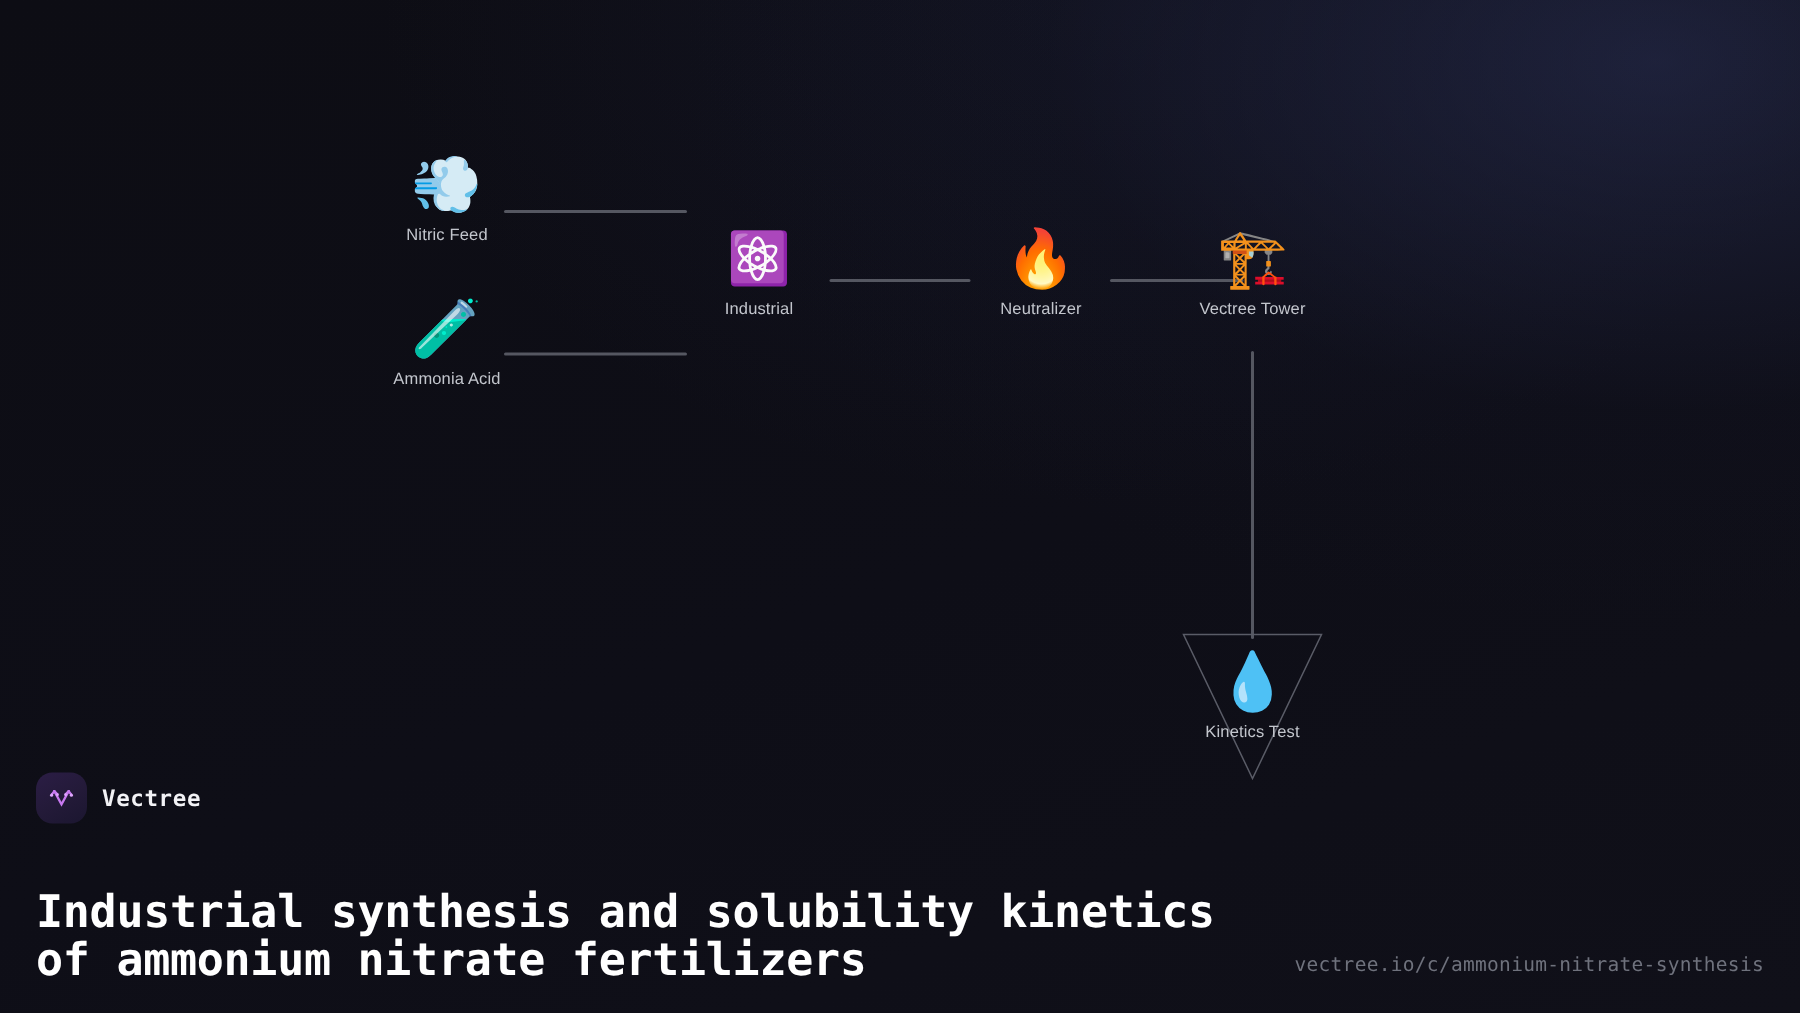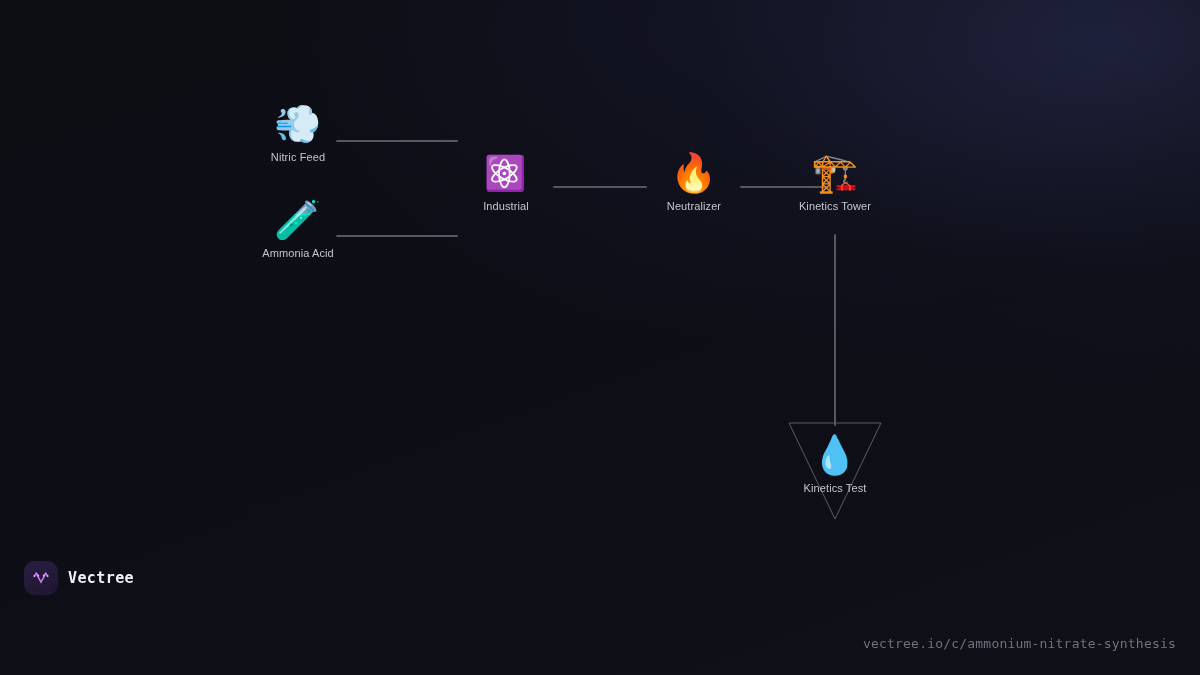--- a/index.html
+++ b/index.html
@@ -86,21 +86,21 @@
   
   #footer {
     position: absolute;
     left: 0;
     right: 0;
     bottom: 0;
     height: 160px;
     padding: 0 24px 18px 24px;
     display: flex;
     flex-direction: column;
-    justify-content: center;
+    justify-content: space-between;
   }
 
   #brand-row {
     display: flex;
     align-items: center;
     gap: 10px;
     margin-bottom: 16px;
   }
 
   #brand-logo {
@@ -179,21 +179,21 @@
     <span class="node-label">Industrial</span>
   </div>
 
   <div class="node" style="left:694px; top:147px;">
     <span class="node-icon">🔥</span>
     <span class="node-label">Neutralizer</span>
   </div>
 
   <div class="node" style="left:835px; top:147px;">
     <span class="node-icon">🏗️</span>
-    <span class="node-label">Kinetics Tower</span>
+    <span class="node-label">Vectree Tower</span>
   </div>
 
   <div class="node" style="left:835px; top:429px;">
     <span class="node-icon">💧</span>
     <span class="node-label">Kinetics Test</span>
   </div>
 
 </div>
 
 <div id="footer">
@@ -212,16 +212,17 @@
           <circle cx="3.4" cy="8.1" r="1.05"></circle>
           <circle cx="7.3" cy="7.8" r="0.95"></circle>
           <circle cx="16.6" cy="8.1" r="1.05"></circle>
           <circle cx="12.7" cy="7.8" r="0.95"></circle>
         </g>
       </svg>
     </div>
     <span id="brand-name">Vectree</span>
   </div>
 
+  <h1 id="headline">Industrial synthesis and solubility kinetics of ammonium nitrate fertilizers</h1>
 
 </div>
 
 <div id="url">vectree.io/c/ammonium-nitrate-synthesis</div>
 
 </body></html>

